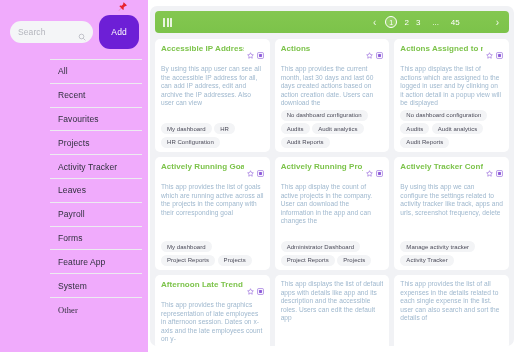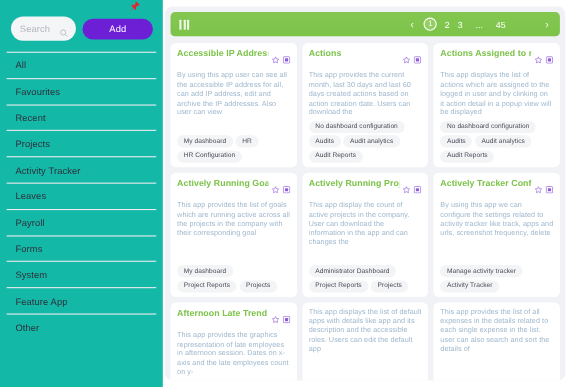--- a/index.html
+++ b/index.html
@@ -14,21 +14,21 @@
     width: 520px; height: 352px;
     display: flex;
     background: #ffffff;
   }
 
   
   .sidebar {
     position: relative;
     width: 148px;
     height: 352px;
-    background: #14b8a6;
+    background: #f0abfc;
     padding: 0 6px;
     flex: 0 0 148px;
   }
   .pin-wrap {
     height: 14px;
     display: flex;
     justify-content: flex-end;
     align-items: center;
     padding-right: 14px;
   }
@@ -58,46 +58,46 @@
     font-size: 8.5px;
     color: #3a3a48;
     width: 100%;
     letter-spacing: .1px;
   }
   .search-box input::placeholder { color: #b3b5bd; }
   .search-icon { position: absolute; right: 7px; top: 6px; }
 
   .add-button {
     flex: 0 0 auto;
-    height: 19px;
+    height: 34px;
     min-width: 38px;
-    padding: 0 24px;
+    padding: 0 12px;
     border: none;
     border-radius: 11px;
     background: #6d1fd6;
     color: #ffffff;
     font-family: "Liberation Sans", sans-serif;
     font-size: 8.5px;
     letter-spacing: .2px;
     cursor: pointer;
   }
 
-  .nav-list { list-style: none; border-top: 1px solid #ececf0; }
+  .nav-list { list-style: none; border-top: 1px solid #ececf0; margin-left: 44px; }
   .nav-item {
     height: 23.8px;
     display: flex;
     align-items: center;
     padding-left: 8px;
     font-size: 8.5px;
     color: #2f2f3d;
     border-bottom: 1px solid #ececf0;
     cursor: pointer;
     letter-spacing: .1px;
   }
-  .nav-item:last-child { border-bottom: none; }
+  .nav-item:last-child { border-bottom: none; font-family: Liberation Serif, serif; }
 
   
   .main {
     position: relative;
     flex: 1 1 auto;
     height: 352px;
     padding: 6px 6px 6px 2px;
   }
   .panel {
     width: 100%;
@@ -229,29 +229,29 @@
             <circle cx="10.5" cy="10.5" r="7"></circle>
               <line x1="16" y1="16" x2="22" y2="22"></line>
           </svg>
         </span>
       </div>
       <button class="add-button">Add</button>
     </div>
 
     <ul class="nav-list">
       <li class="nav-item">All</li>
+      <li class="nav-item">Recent</li>
       <li class="nav-item">Favourites</li>
-      <li class="nav-item">Recent</li>
       <li class="nav-item">Projects</li>
       <li class="nav-item">Activity Tracker</li>
       <li class="nav-item">Leaves</li>
       <li class="nav-item">Payroll</li>
       <li class="nav-item">Forms</li>
+      <li class="nav-item">Feature App</li>
       <li class="nav-item">System</li>
-      <li class="nav-item">Feature App</li>
       <li class="nav-item">Other</li>
     </ul>
   </aside>
 
   <main class="main">
     <div class="panel">
 
       <div class="toolbar">
         <span class="bars-icon">
           <i></i>

